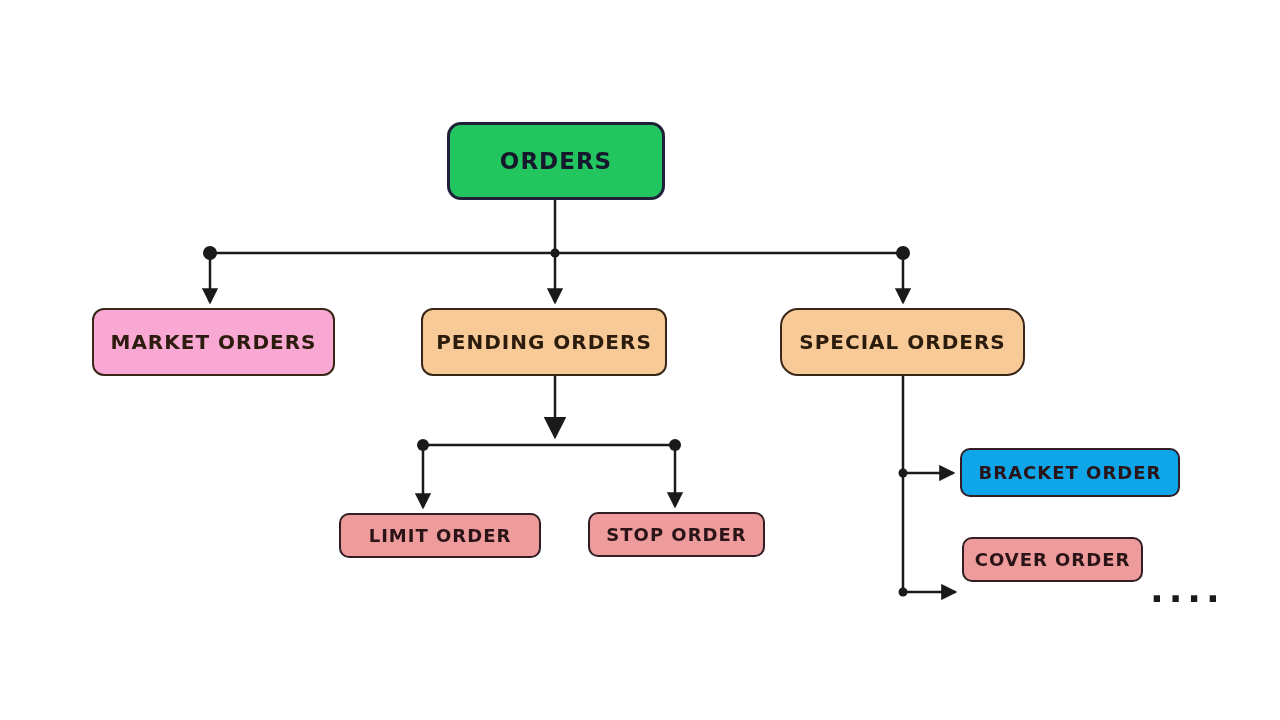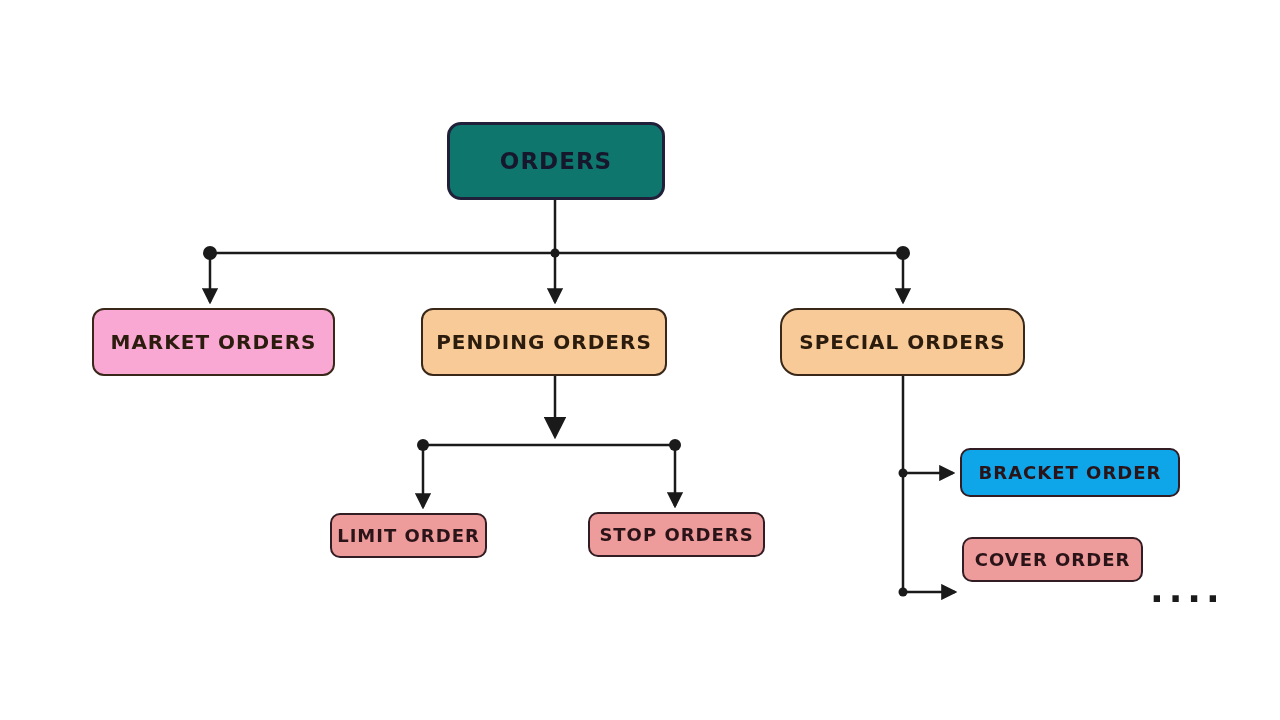--- a/index.html
+++ b/index.html
@@ -46,21 +46,21 @@
   }
   .node.level3 {
     border-width: 2.5px;
     border-radius: 10px;
     font-size: 18px;
   }
   #node-orders        { left: 447px;  top: 122px; width: 218px; height: 78px; }
   #node-market-orders { left: 92px;   top: 308px; width: 243px; height: 68px; }
   #node-pending-orders{ left: 421px;  top: 308px; width: 246px; height: 68px; }
   #node-special-orders{ left: 780px;  top: 308px; width: 245px; height: 68px; }
-  #node-limit-order   { left: 330px;  top: 513px; width: 157px; height: 45px; }
+  #node-limit-order   { left: 339px;  top: 513px; width: 202px; height: 45px; }
   #node-stop-order    { left: 588px;  top: 512px; width: 177px; height: 45px; }
   #node-bracket-order { left: 960px;  top: 448px; width: 220px; height: 49px; }
   #node-cover-order   { left: 962px;  top: 537px; width: 181px; height: 45px; }
   .ellipsis {
     position: absolute;
     left: 1150px;
     top: 572px;
     font-size: 36px;
     line-height: 1;
     font-weight: 700;
@@ -109,31 +109,31 @@
       <circle cx="210" cy="253" r="7"></circle>
       <circle cx="903" cy="253" r="7"></circle>
       <circle cx="555" cy="253" r="4.5"></circle>
       <circle cx="423" cy="445" r="6"></circle>
       <circle cx="675" cy="445" r="6"></circle>
       <circle cx="903" cy="473" r="4.5"></circle>
       <circle cx="903" cy="592" r="4.5"></circle>
     </g>
   </svg>
 
-  <div id="node-orders" class="node root" style="background-color: #0f766e; border-color: rgb(32, 32, 58); color: rgb(22, 22, 44);">ORDERS</div>
+  <div id="node-orders" class="node root" style="background-color: #22c55e; border-color: rgb(32, 32, 58); color: rgb(22, 22, 44);">ORDERS</div>
 
   <div id="node-market-orders" class="node level2" style="background-color: #f9a8d4; border-color: rgb(57, 40, 26); color: rgb(43, 28, 14);">MARKET ORDERS</div>
 
   <div id="node-pending-orders" class="node level2" style="background-color: rgb(247, 202, 151); border-color: rgb(57, 40, 26); color: rgb(43, 28, 14);">PENDING ORDERS</div>
 
   <div id="node-special-orders" class="node level2" style="background-color: rgb(247, 202, 151); border-color: rgb(57, 40, 26); color: rgb(43, 28, 14); border-radius: 18px;">SPECIAL ORDERS</div>
 
   <div id="node-limit-order" class="node level3" style="background-color: rgb(238, 155, 155); border-color: rgb(51, 29, 36); color: rgb(42, 20, 24);">LIMIT ORDER</div>
 
-  <div id="node-stop-order" class="node level3" style="background-color: rgb(238, 155, 155); border-color: rgb(51, 29, 36); color: rgb(42, 20, 24);">STOP ORDERS</div>
+  <div id="node-stop-order" class="node level3" style="background-color: rgb(238, 155, 155); border-color: rgb(51, 29, 36); color: rgb(42, 20, 24);">STOP ORDER</div>
 
   <div id="node-bracket-order" class="node level3" style="background-color: #0ea5e9; border-color: rgb(51, 29, 36); color: rgb(42, 20, 24);">BRACKET ORDER</div>
 
   <div id="node-cover-order" class="node level3" style="background-color: rgb(238, 155, 155); border-color: rgb(51, 29, 36); color: rgb(42, 20, 24);">COVER ORDER</div>
 
   <div class="ellipsis">....</div>
 
 </div>
 
 </body></html>

